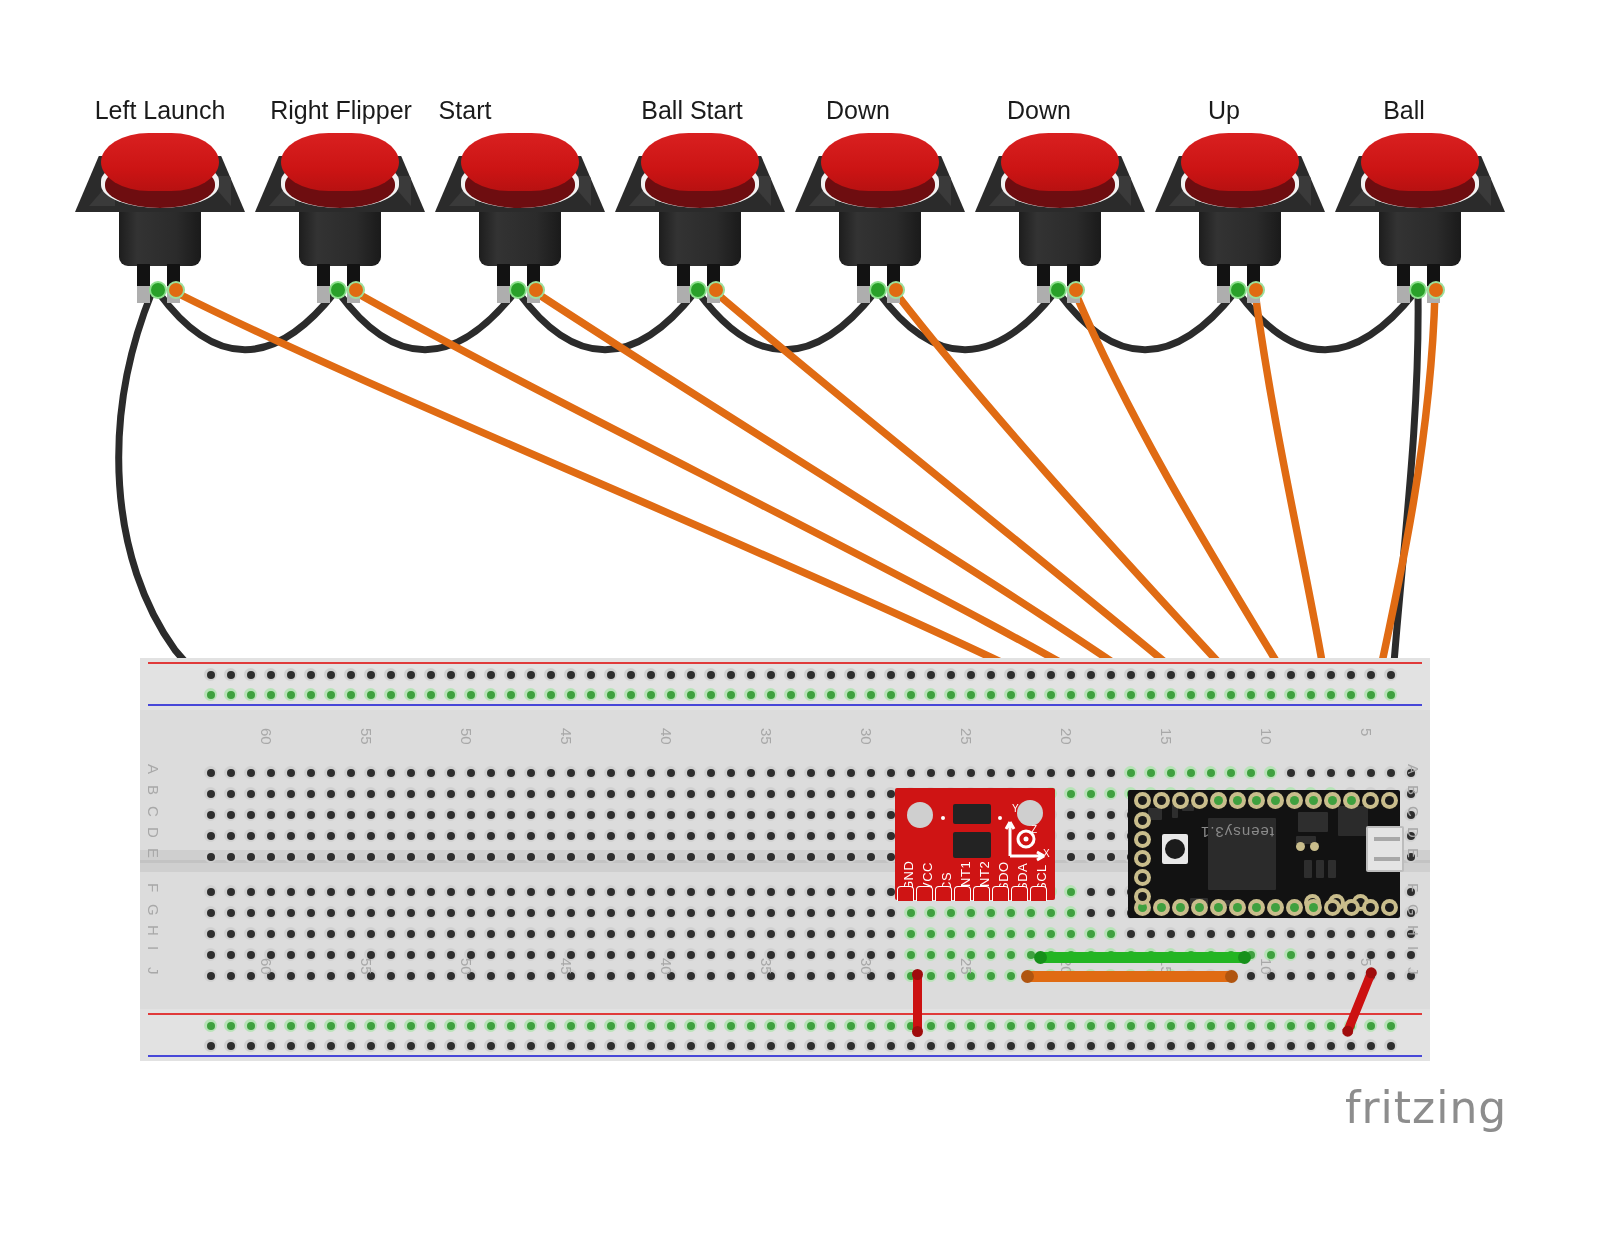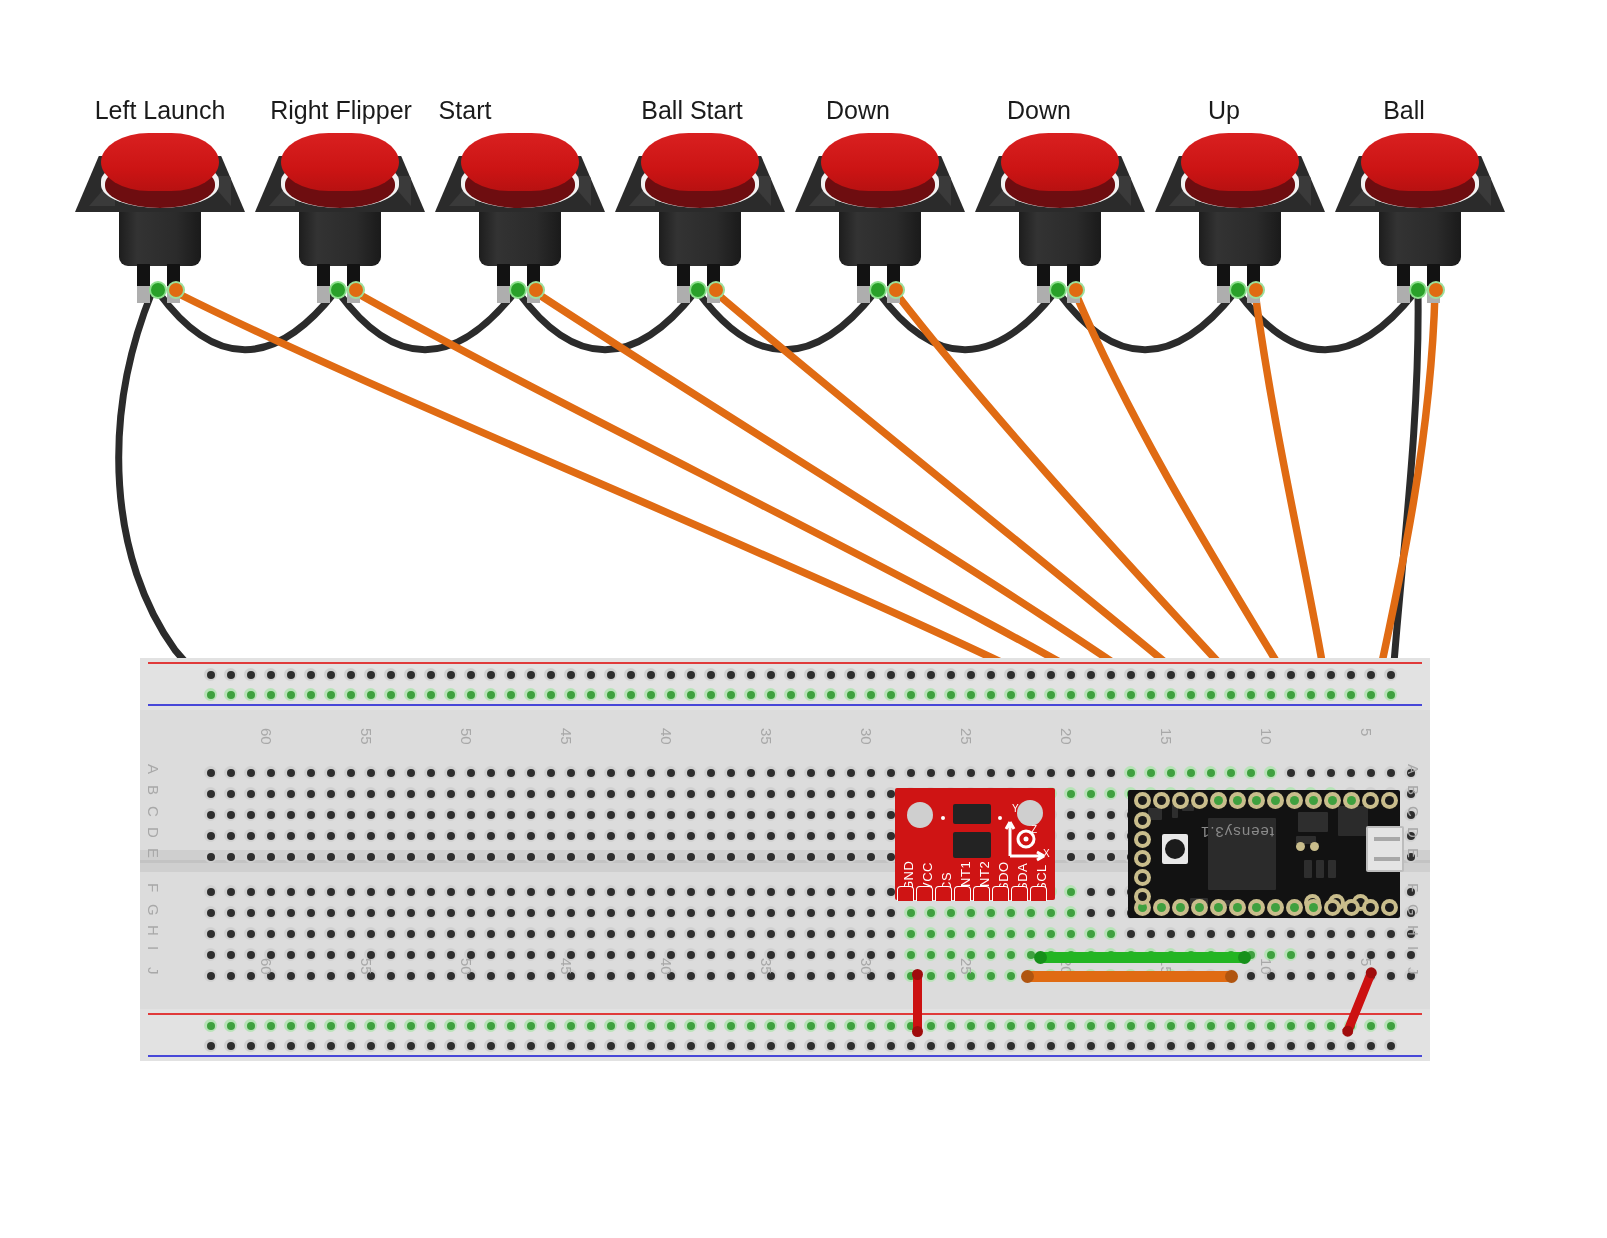--- a/index.html
+++ b/index.html
@@ -3096,14 +3096,15 @@
 
   <div class="redwire" style="left:913px;top:972px;width:9px;height:62px;">
     <div class="tip" style="left:-1px;top:-3px;"></div>
     <div class="tip" style="left:-1px;bottom:-3px;"></div>
   </div>
   <div class="redwire" style="left:1355px;top:968px;width:9px;height:68px;transform:rotate(22deg);transform-origin:center;">
     <div class="tip" style="left:-1px;top:-3px;"></div>
     <div class="tip" style="left:-1px;bottom:-3px;"></div>
   </div>
 
+  <div id="fz">fritzing</div>
 
 </div>
 
 </body></html>

